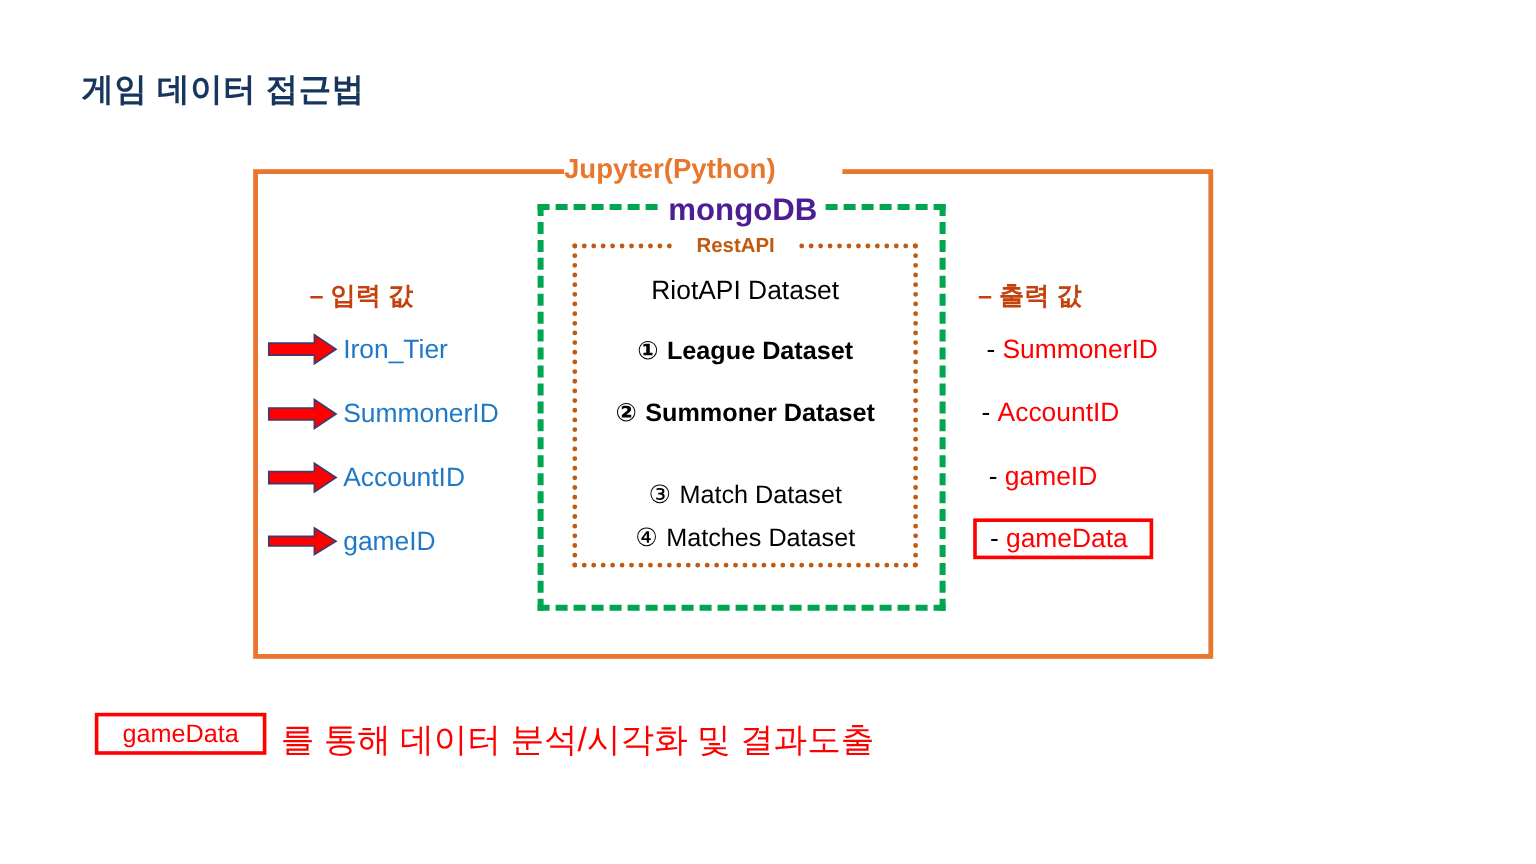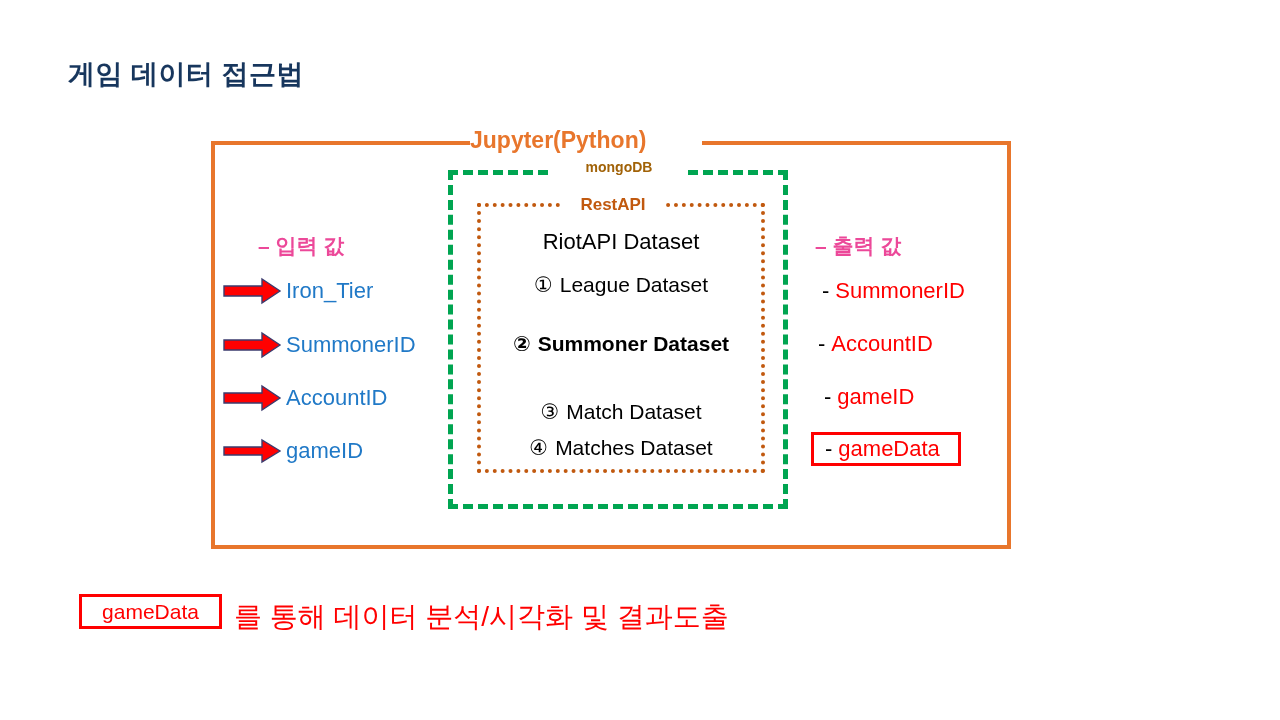--- a/index.html
+++ b/index.html
@@ -78,23 +78,23 @@
     width: 134px;
     height: 22px;
     background: #ffffff;
   }
   #mongo-label {
     position: absolute;
     left: 552px;
     top: 159px;
     width: 134px;
     text-align: center;
-    font-size: 14px;
-    font-weight: bold;
-    color: #a16207;
+    font-size: 26px;
+    font-weight: bold;
+    color: #4c1d95;
     white-space: nowrap;
   }
 
   
   #rest-box {
     position: absolute;
     left: 477px;
     top: 203px;
     width: 288px;
     height: 270px;
@@ -119,21 +119,21 @@
     font-weight: bold;
     color: #C1590F;
     white-space: nowrap;
   }
 
   
   .section-header {
     position: absolute;
     font-size: 21px;
     font-weight: bold;
-    color: #ec4899;
+    color: #c2410c;
     white-space: nowrap;
   }
   #input-header  { left: 258px; top: 232px; }
   #output-header { left: 815px; top: 232px; }
 
   
   .input-row {
     position: absolute;
     left: 222px;
     height: 34px;
@@ -174,21 +174,21 @@
   }
   .dataset-item {
     position: absolute;
     width: 288px;
     left: 477px;
     text-align: center;
     font-size: 21px;
     color: #000000;
     white-space: nowrap;
   }
-  #ds-0 { top: 273px; }
+  #ds-0 { top: 280px; font-weight: bold; }
   #ds-1 { top: 332px; font-weight: bold; }
   #ds-2 { top: 400px; }
   #ds-3 { top: 436px; }
   .ds-num { margin-right: 7px; }
 
   
   .output-row {
     position: absolute;
     left: 818px;
     font-size: 22px;

